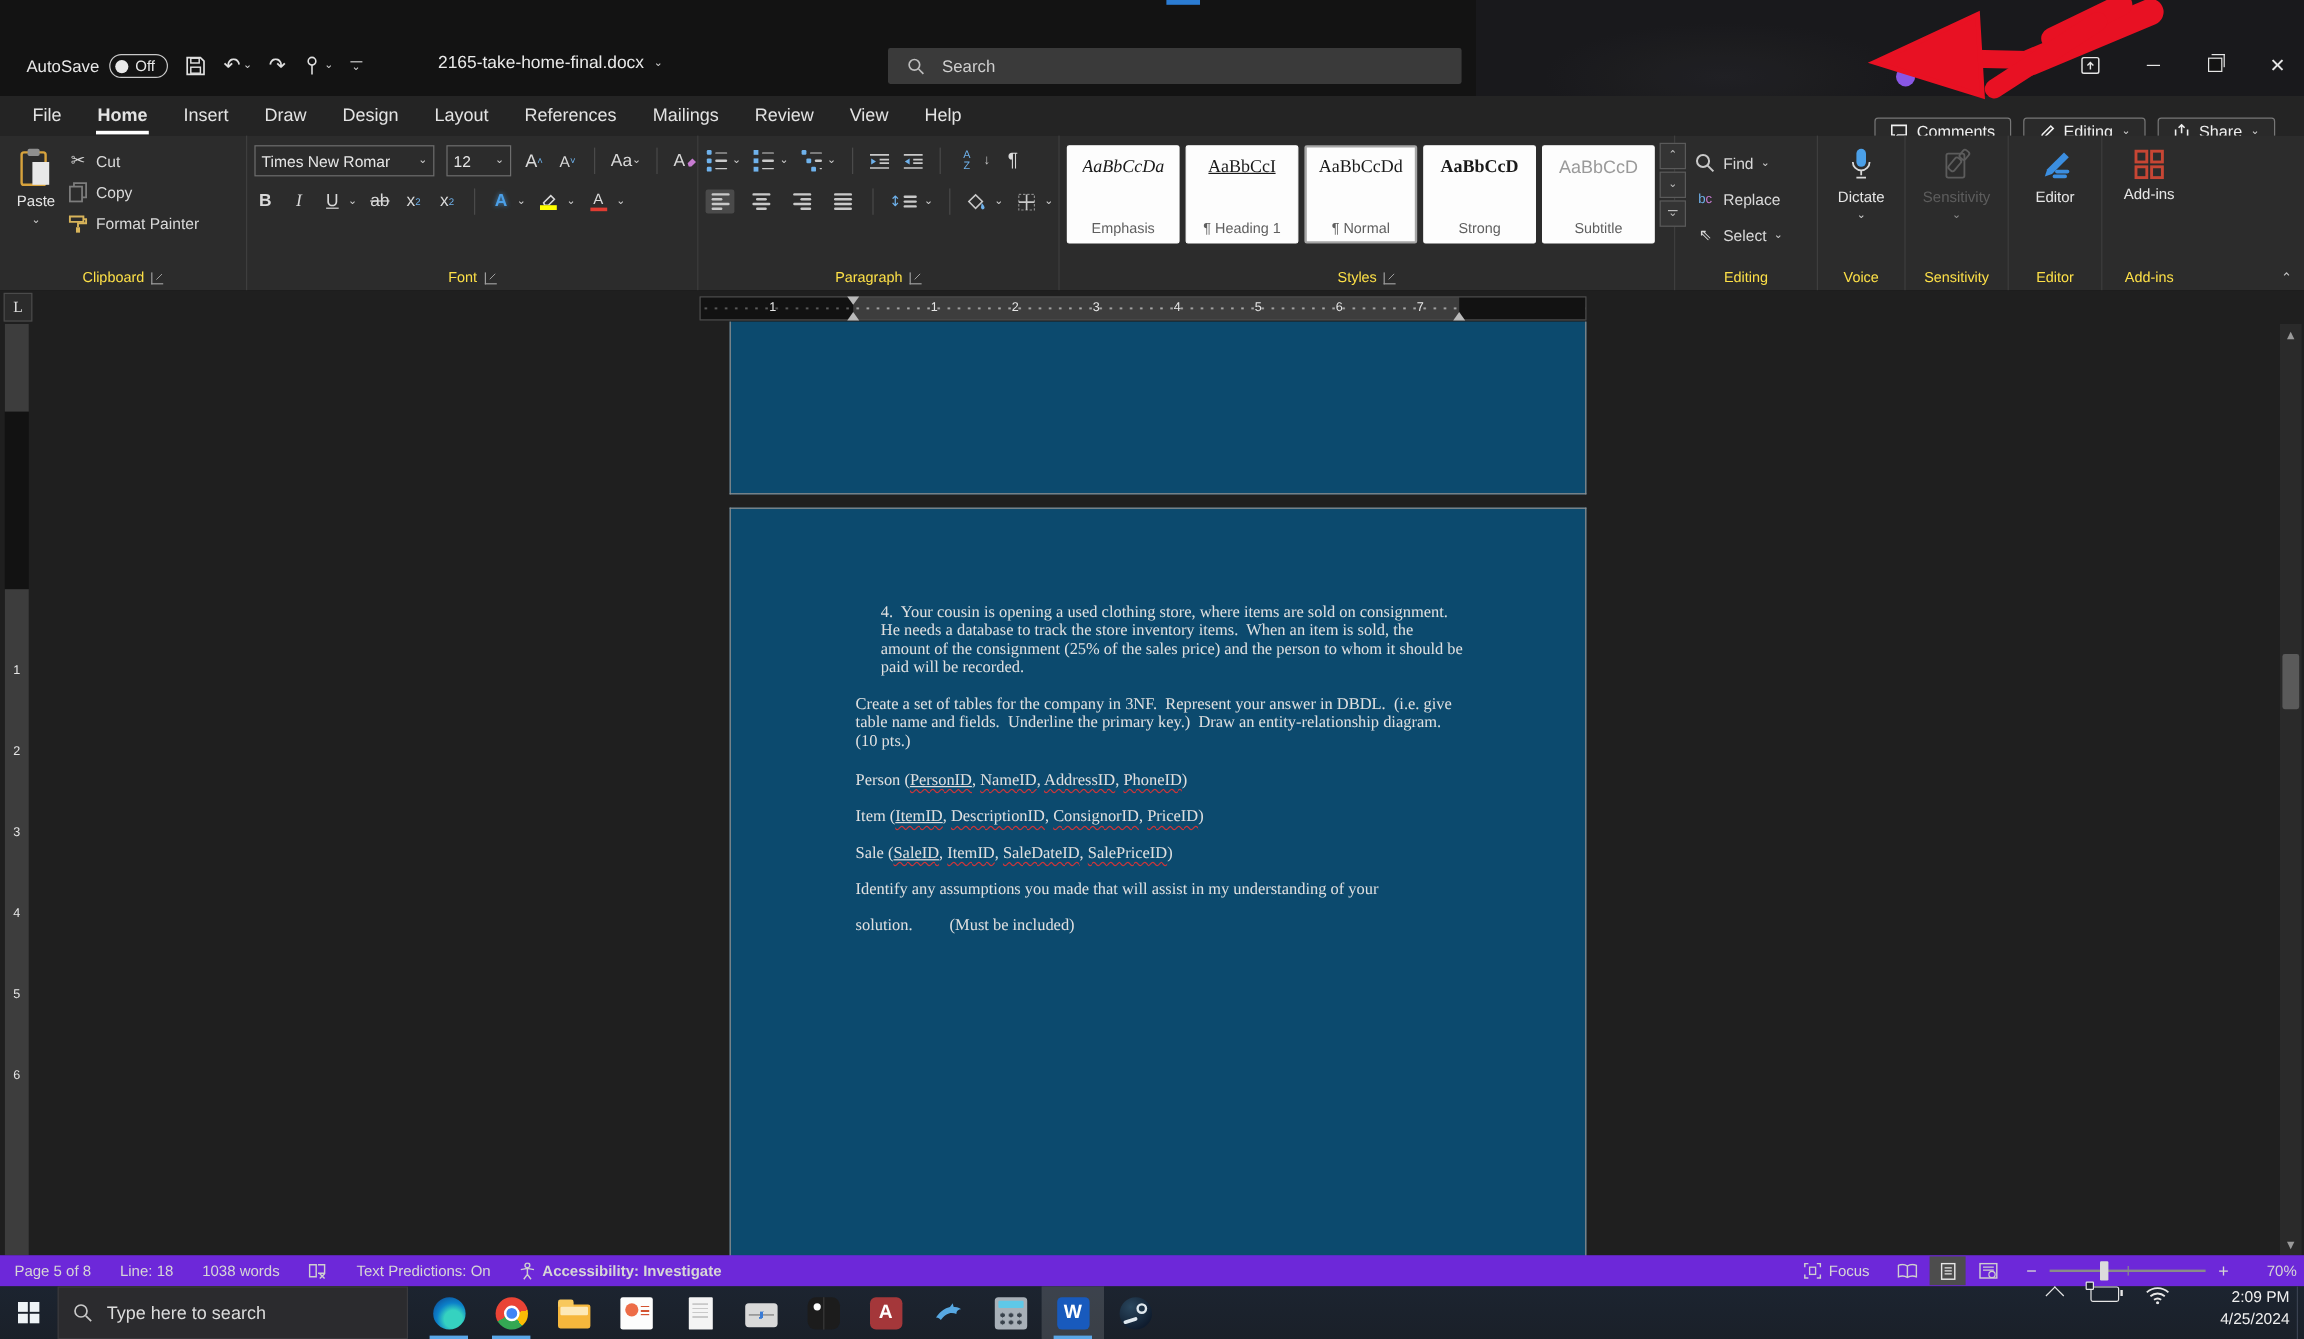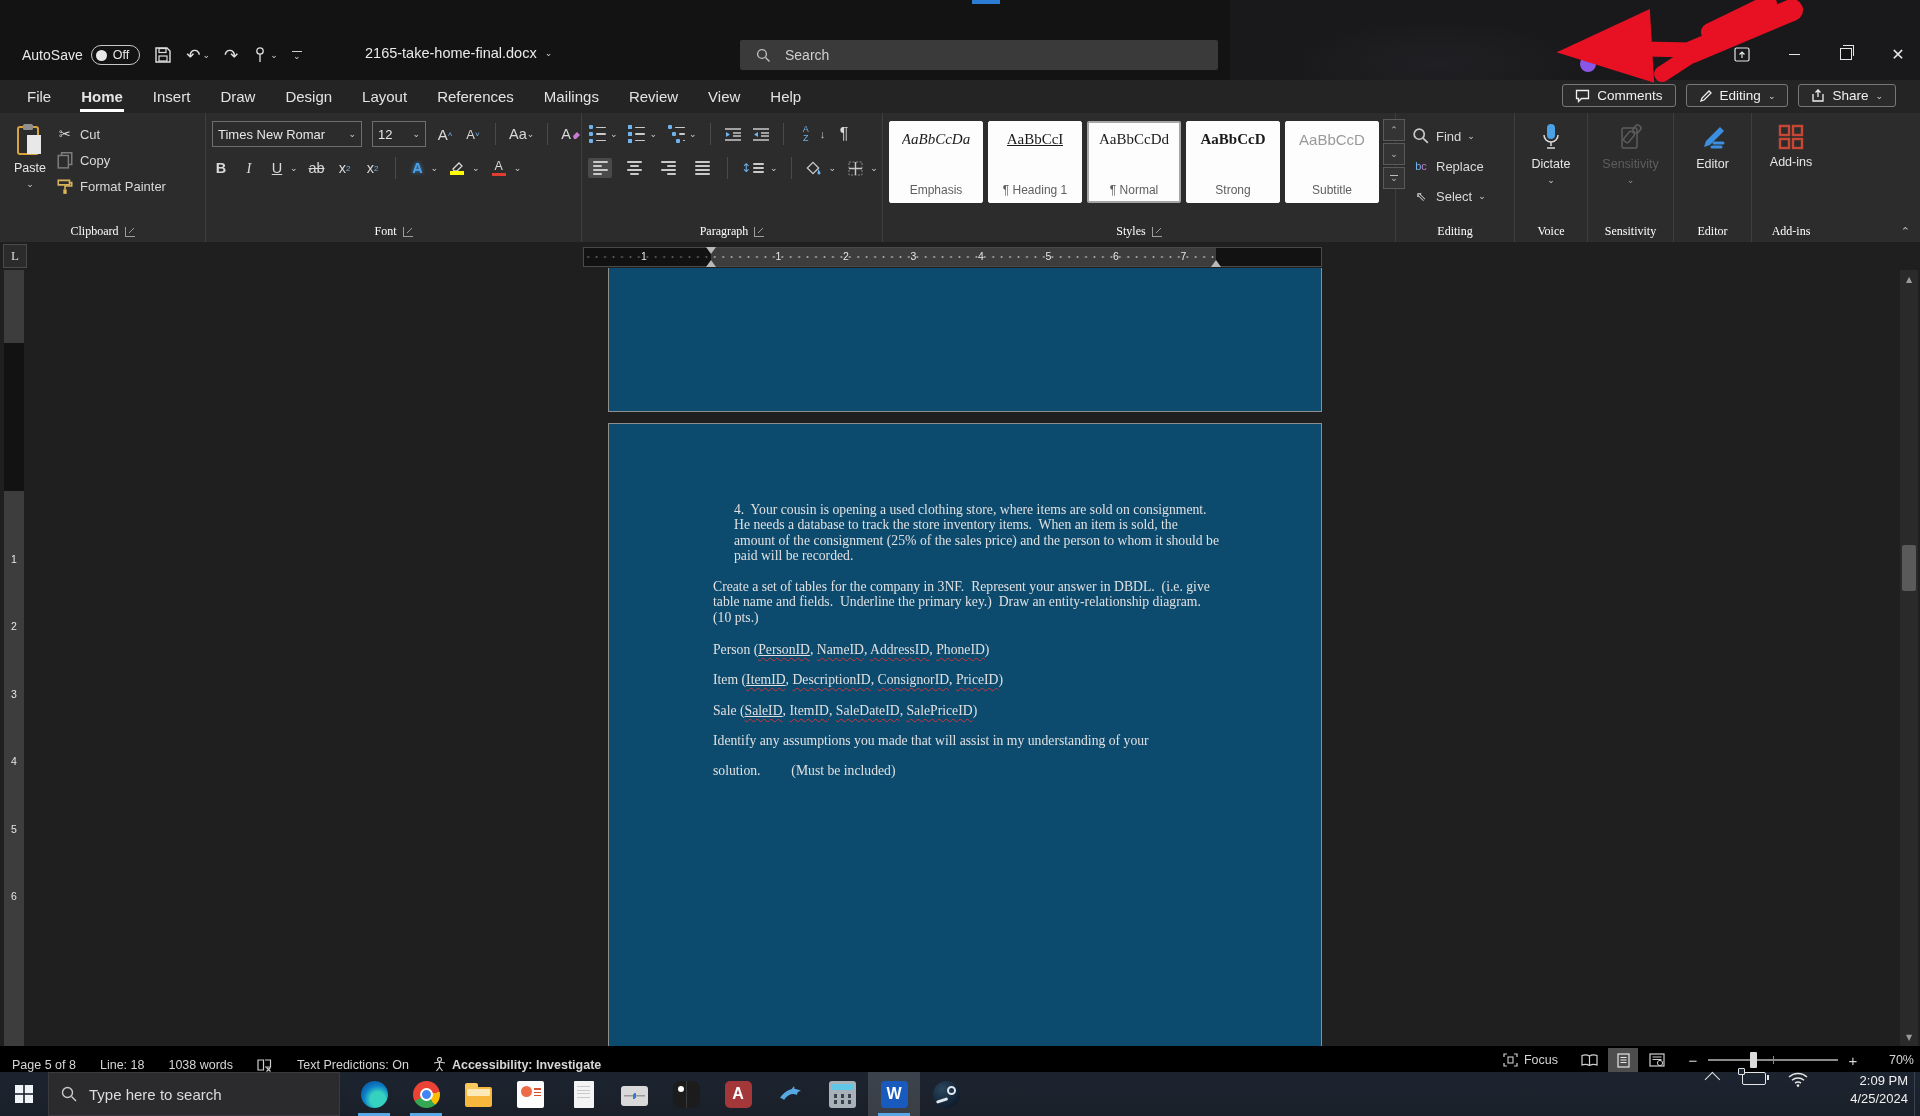--- a/index.html
+++ b/index.html
@@ -31,28 +31,28 @@
   .red-arrow{position:absolute;left:1540px;top:0;width:270px;height:86px;z-index:60;pointer-events:none;}
 
   
   .tabrow{position:absolute;left:0;top:80px;width:1920px;height:33px;background:#242424;display:flex;align-items:center;}
   .tabs{display:flex;align-items:center;padding-left:14px;gap:4px;}
   .tab{padding:5px 13px;font-size:15px;color:#e3e3e3;position:relative;}
   .tab.active{font-weight:bold;}
   .tab.active:after{content:"";position:absolute;left:12px;right:12px;bottom:-2px;height:3px;background:#fff;}
   .topright{position:absolute;right:24px;top:84px;display:flex;gap:10px;}
   .pillbtn{display:flex;align-items:center;gap:7px;border:1px solid #777;border-radius:3px;
-    padding:3px 12px;font-size:13.5px;color:#efefef;background:#2a2a2a;}
+    padding:3px 12px;font-size:13.5px;color:#efefef;background:#2a2a2a;margin-top:14px;}
 
   
   .ribbon{position:absolute;left:0;top:113px;width:1920px;height:129px;background:#2c2c2c;border-bottom:1px solid #171717;display:flex;}
   .grp{display:flex;flex-direction:column;border-right:1px solid #3e3e3e;position:relative;}
   .grp-body{flex:1;display:flex;align-items:flex-start;padding:6px 6px 0 6px;}
   .grp-label{height:22px;display:flex;align-items:center;justify-content:center;gap:6px;
-    font-size:12px;color:#ffffff;font-family:Liberation Serif, serif;}
+    font-size:12px;color:#fde047;}
   .launcher{width:9px;height:9px;border-left:1px solid #9d9d9d;border-bottom:1px solid #9d9d9d;position:relative;transform:translateY(1px);}
   .launcher:after{content:"";position:absolute;right:1px;top:1px;width:5px;height:5px;
     background:linear-gradient(135deg,transparent 45%,#9d9d9d 45% 55%,transparent 55%);}
   .bigbtn{display:flex;flex-direction:column;align-items:center;gap:4px;padding:4px 8px;font-size:12.5px;color:#e6e6e6;}
   .dim{color:#7d7d7d;}
   .smallrow{display:flex;align-items:center;gap:6px;font-size:13px;color:#d9d9d9;padding:3px 2px;}
   .fcol{display:flex;flex-direction:column;justify-content:flex-start;}
   .combo{display:flex;align-items:center;justify-content:space-between;border:1px solid #6e6e6e;background:#2c2c2c;
     height:24px;padding:0 5px;font-size:13px;color:#e6e6e6;}
   .ribrow{display:flex;align-items:center;gap:10px;height:30px;}
@@ -107,22 +107,22 @@
   .doccontent p{margin:0 0 15px 0;white-space:pre-wrap;}
   .p-indent{margin-left:21px !important;}
   .sq{text-decoration:underline wavy #d13438 1px;text-underline-offset:3px;}
   .pk{text-decoration:underline solid #e0e0e0 1px;text-underline-offset:1px;}
   .boldpara{font-weight:normal;margin:0;}
   .scrollbar{position:absolute;right:2px;top:0;width:18px;height:776px;background:#2a2a2a;}
   .sc-arrow{position:absolute;left:0;width:18px;height:18px;display:flex;align-items:center;justify-content:center;color:#9a9a9a;font-size:8px;font-family:"DejaVu Sans",sans-serif;}
   .sc-thumb{position:absolute;left:2px;top:275px;width:14px;height:46px;background:#5a5a5a;border-radius:2px;}
 
   
-  .statusbar{position:absolute;left:0;top:1046px;width:1920px;height:26px;background:#000000;
-    display:flex;align-items:flex-end;font-size:12.5px;color:#d6d6d6;}
+  .statusbar{position:absolute;left:0;top:1046px;width:1920px;height:26px;background:#6d28d9;
+    display:flex;align-items:center;font-size:12.5px;color:#d6d6d6;}
   .sb-item{display:flex;align-items:center;gap:6px;padding:0 12px;white-space:nowrap;}
   .sb-right{position:absolute;right:6px;display:flex;align-items:center;gap:4px;}
   .viewbtn{width:30px;height:24px;display:flex;align-items:center;justify-content:center;}
   .viewbtn.sel{background:#4d4d4d;}
   .zoomwrap{display:flex;align-items:center;gap:8px;margin-left:10px;}
   .ztrack{position:relative;width:130px;height:2px;background:#8a8a8a;}
   .znotch{position:absolute;left:50%;top:-3px;width:1px;height:8px;background:#8a8a8a;}
   .zhandle{position:absolute;left:32%;top:-7px;width:7px;height:16px;background:#dcdcdc;border-radius:1px;}
   .zsign{font-size:15px;color:#d6d6d6;width:14px;text-align:center;}
 

